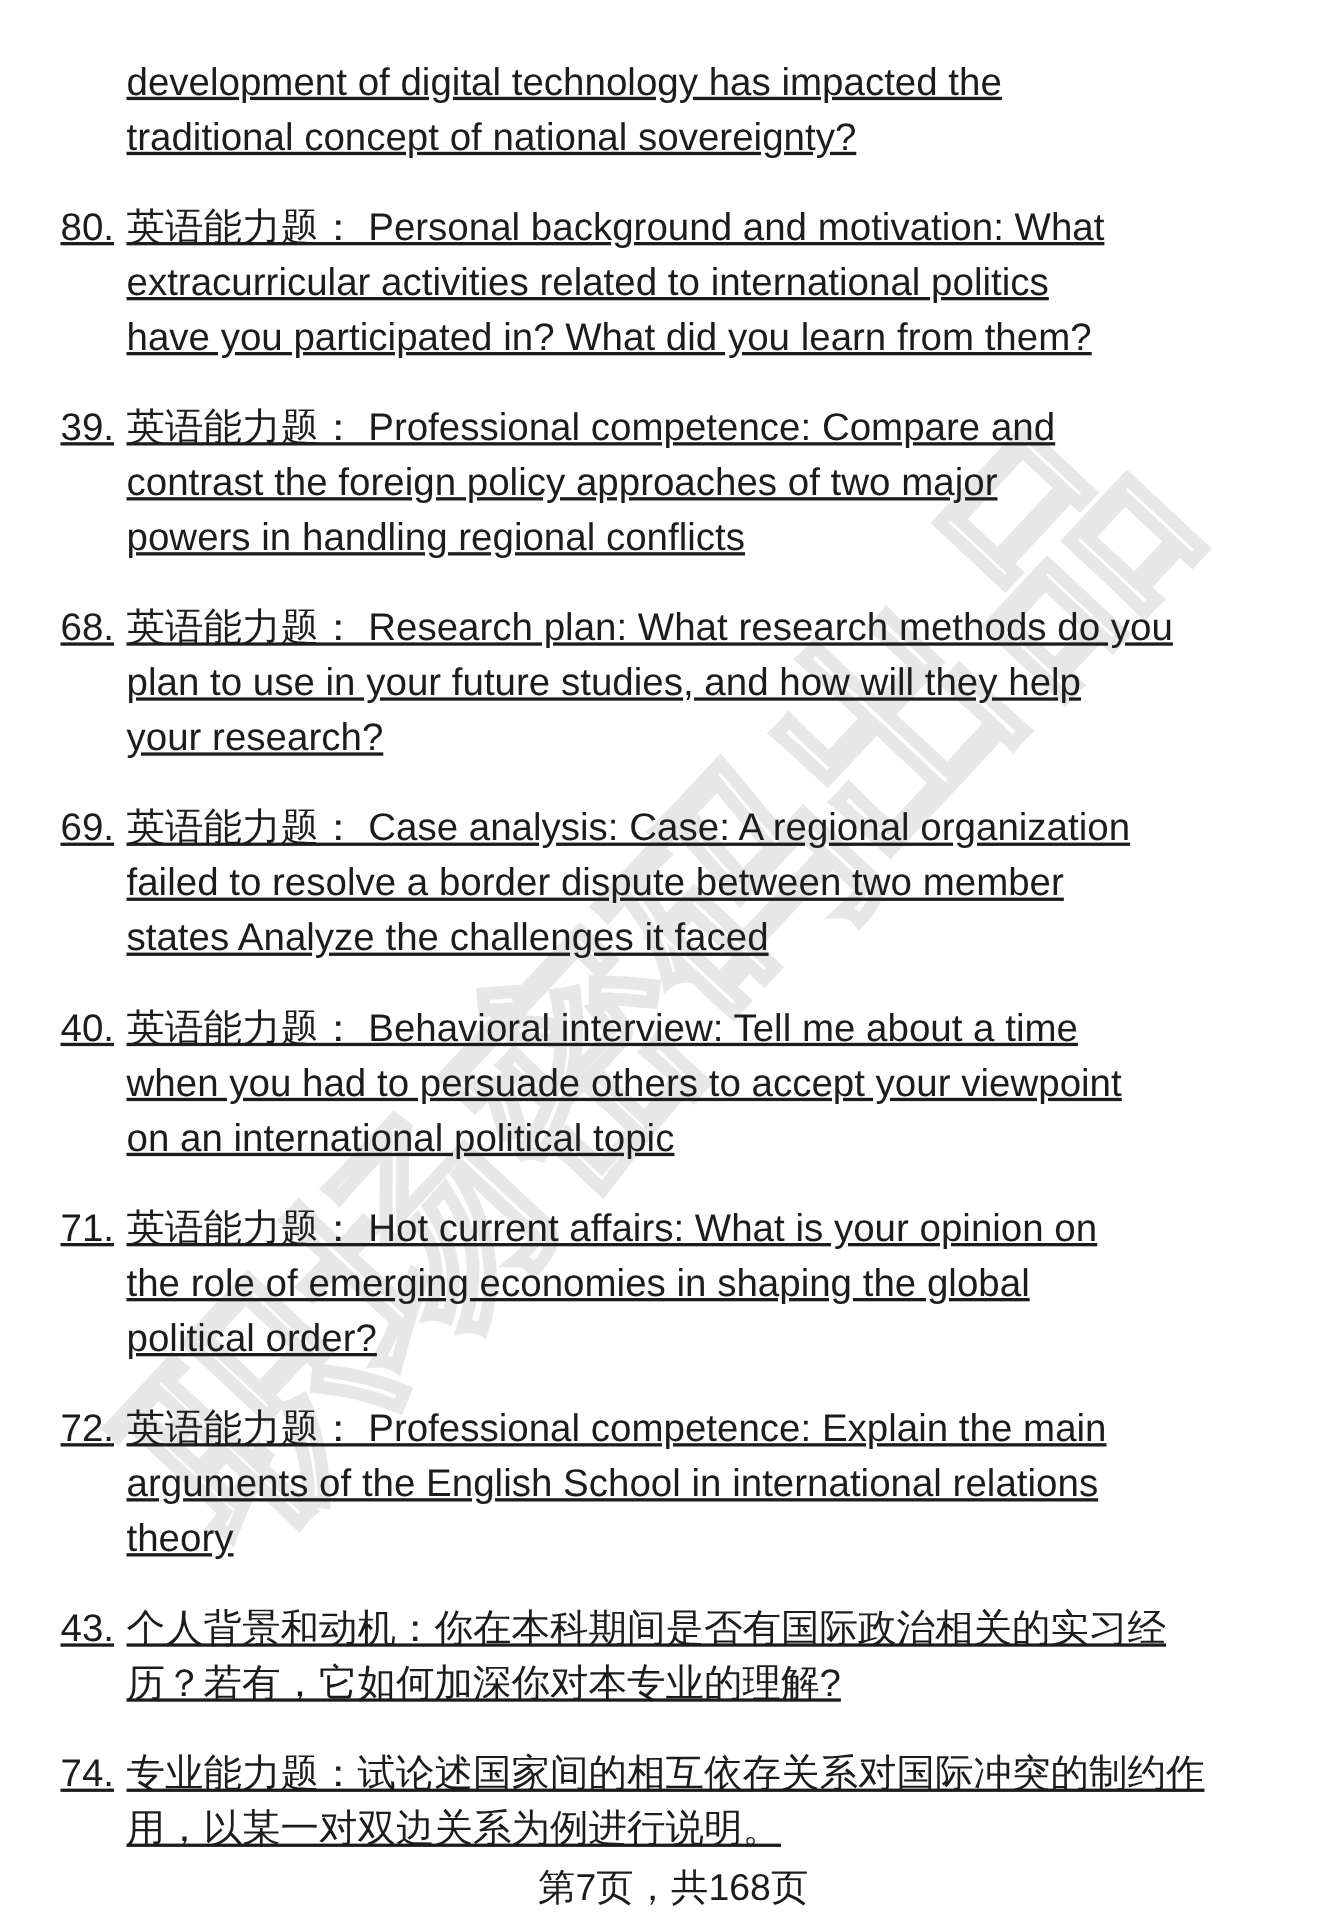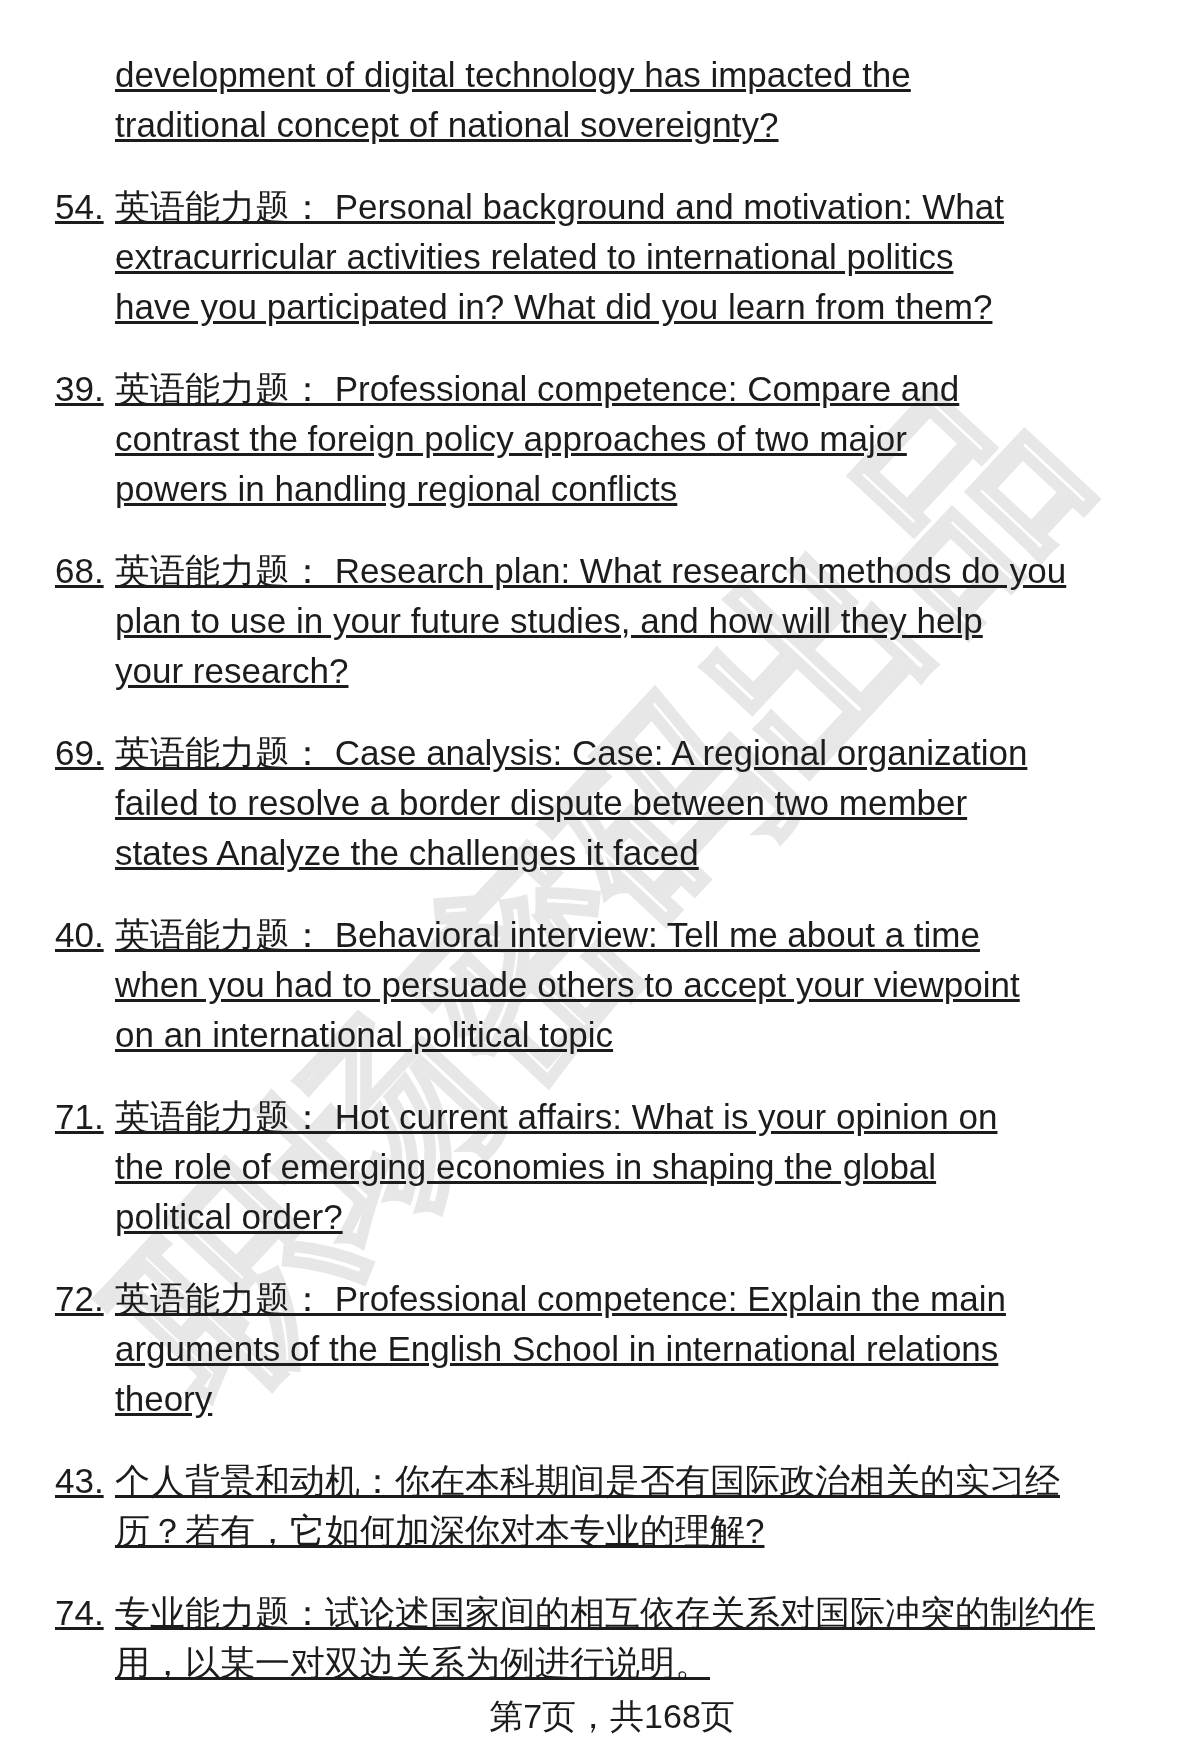--- a/index.html
+++ b/index.html
@@ -76,21 +76,21 @@
 
 <div class="page">
   <div class="watermark">职场密码出品</div>
 
   <div class="content">
     <p class="continuation">development of digital technology has impacted the
 traditional concept of national sovereignty?</p>
 
     <div id="question-list">
   <div class="q-item">
-    <span class="q-num">54.</span>
+    <span class="q-num">80.</span>
     <span class="q-text">英语能力题： Personal background and motivation: What
 extracurricular activities related to international politics
 have you participated in? What did you learn from them?</span>
   </div>
 
   <div class="q-item">
     <span class="q-num">39.</span>
     <span class="q-text">英语能力题： Professional competence: Compare and
 contrast the foreign policy approaches of two major
 powers in handling regional conflicts</span>

